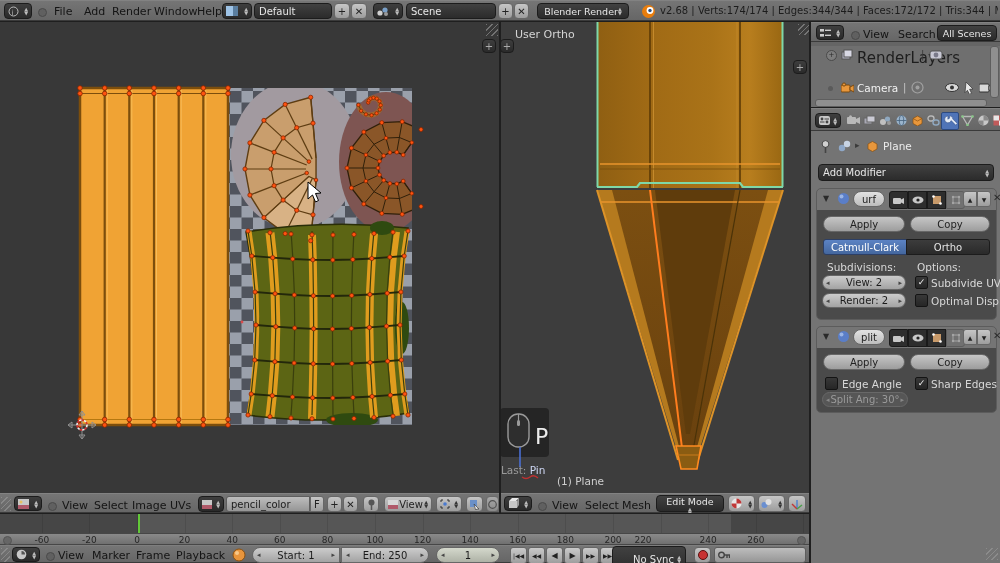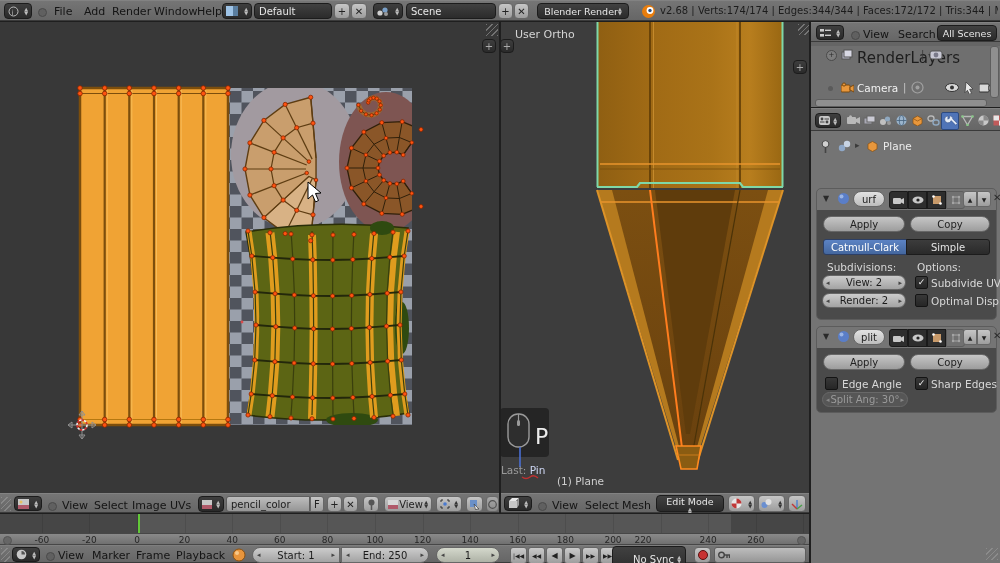--- a/index.html
+++ b/index.html
@@ -732,20 +732,27 @@
           <circle cx="4" cy="8" r="3.2" fill="#8fa8c8"></circle>
           <circle cx="9" cy="4" r="3.2" fill="#c8d4e4"></circle>
         </svg>
       <span class="abs" style="left:44px;top:2px;font-size:9px;color:#3a3a3a;">▸</span>
       <svg class="abs" style="left:55px;top:2px;" width="13" height="12">
           <polygon points="2,4 6.5,1.5 11,4 11,9 6.5,11.5 2,9" fill="#e8973c" stroke="#8a5010" stroke-width="0.7"></polygon>
         </svg>
       <span class="abs" style="left:72px;top:2px;font-size:10.5px;color:#ececec;">Plane</span>
     </div>
 
+    <div class="abs pillD" style="left:7px;top:33px;width:176px;height:17px;justify-content:space-between;">
+      <span>Add Modifier</span>
+      <span class="ud">
+          <span>▲</span>
+          <span>▼</span>
+        </span>
+    </div>
 
     <div class="abs" style="left:5px;top:57px;width:181px;height:132px;border:1px solid #5c5c5c;border-radius:5px;box-sizing:border-box;background:#757575;">
 
       <span class="abs" style="left:6px;top:5px;font-size:8px;color:#2a2a2a;">▼</span>
       <svg class="abs" style="left:20px;top:3px;" width="13" height="13">
           <circle cx="6.5" cy="6.5" r="5.5" fill="#5a7ec8"></circle>
           <circle cx="4.5" cy="4.5" r="2" fill="#9ab4e4"></circle>
         </svg>
       <div class="abs btnL" style="left:36px;top:2px;width:32px;height:16px;border-radius:8px;background:linear-gradient(#e2e2e2,#bdbdbd);">
           <span>urf</span>
@@ -781,21 +788,21 @@
           </div>
       </div>
       <div class="abs btnL" style="left:146px;top:2px;width:14px;height:16px;border-radius:3px 0 0 3px;font-size:6px;">▲</div>
       <div class="abs btnL" style="left:160px;top:2px;width:14px;height:16px;border-radius:0 3px 3px 0;font-size:6px;">▼</div>
       <span class="abs" style="left:167px;top:3px;left:176px;font-size:10px;color:#2a2a2a;">✕</span>
 
       <div class="abs" style="left:0;top:21px;width:179px;height:109px;background:#4a4a4a;border-radius:0 0 4px 4px;">
         <div class="abs btnL" style="left:6px;top:6px;width:82px;height:16px;border-radius:8px;">Apply</div>
         <div class="abs btnL" style="left:93px;top:6px;width:80px;height:16px;border-radius:8px;">Copy</div>
         <div class="abs" style="left:6px;top:29px;width:84px;height:16px;background:linear-gradient(#5c83c4,#44679e);border:1px solid #2c3f66;border-radius:3px 0 0 3px;color:#fff;font-size:10px;display:flex;align-items:center;justify-content:center;box-sizing:border-box;">Catmull-Clark</div>
-        <div class="abs" style="left:89px;top:29px;width:84px;height:16px;background:linear-gradient(#3c3c3c,#2a2a2a);border:1px solid #1c1c1c;border-radius:0 3px 3px 0;color:#e4e4e4;font-size:10px;display:flex;align-items:center;justify-content:center;box-sizing:border-box;">Simple</div>
+        <div class="abs" style="left:89px;top:29px;width:84px;height:16px;background:linear-gradient(#3c3c3c,#2a2a2a);border:1px solid #1c1c1c;border-radius:0 3px 3px 0;color:#e4e4e4;font-size:10px;display:flex;align-items:center;justify-content:center;box-sizing:border-box;">Ortho</div>
         <span class="abs lbl" style="left:10px;top:51px;">Subdivisions:</span>
         <span class="abs lbl" style="left:100px;top:51px;">Options:</span>
         <div class="abs pillL" style="left:5px;top:65px;width:84px;height:15px;justify-content:space-between;padding:0 3px;">
           <span class="chv">◂</span>
             <span>View: 2</span>
             <span class="chv">▸</span>
         </div>
         <div class="abs pillL" style="left:5px;top:83px;width:84px;height:15px;justify-content:space-between;padding:0 3px;">
           <span class="chv">◂</span>
             <span>Render: 2</span>

